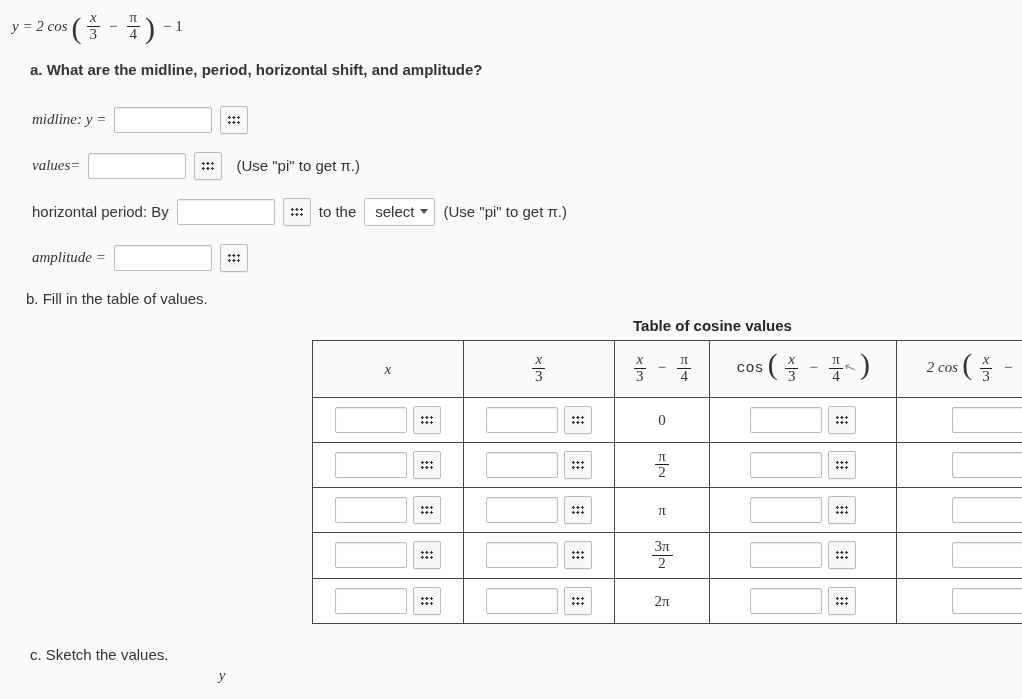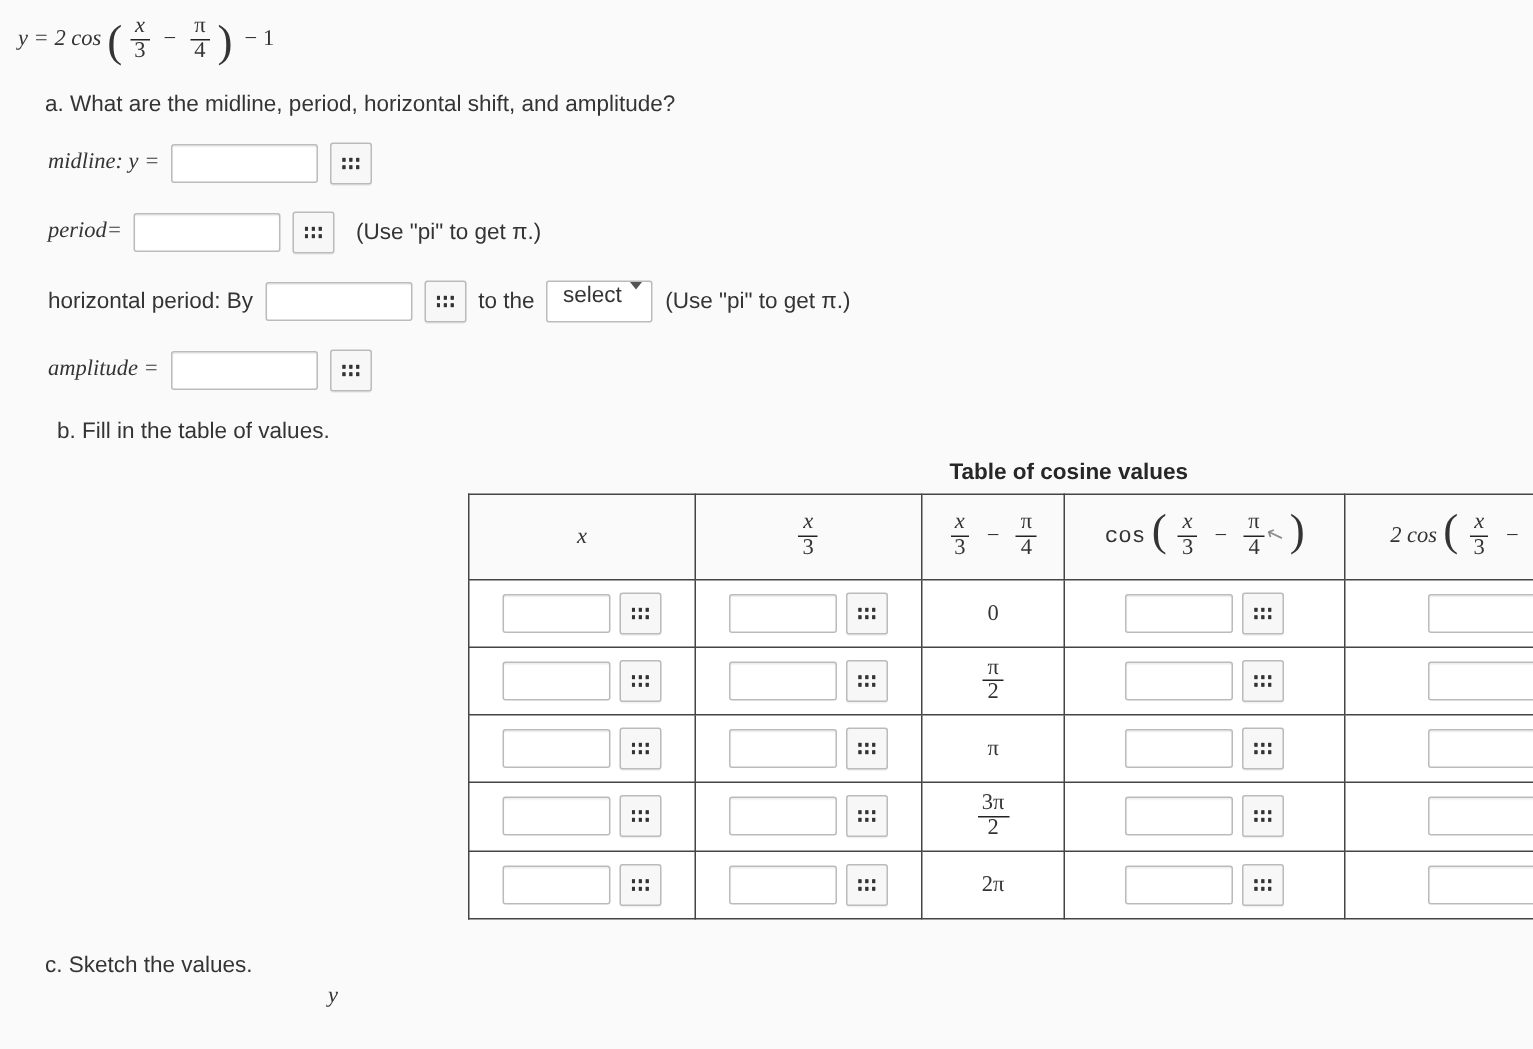--- a/index.html
+++ b/index.html
@@ -15,44 +15,44 @@
   .math { font-family: "Cambria Math","Times New Roman",serif; font-style: italic; }
   .eqrow { display:flex; align-items:center; gap:2px; margin-bottom:18px;}
   .frac {
     display:inline-flex; flex-direction:column; align-items:center;
     font-family:"Times New Roman",serif; font-style:normal; line-height:1.05;
     vertical-align:middle; margin:0 3px;
   }
   .frac > span:first-child { border-bottom:1.2px solid #222; padding:0 3px; }
   .frac > span:last-child { padding:0 3px; }
   .bigpar { font-family:"Times New Roman",serif; font-size:30px; line-height:0; position:relative; top:2px; font-style:normal;}
-  .prompt { margin: 8px 0 17px 18px; }
+  .prompt { margin: 8px 0 28px 18px; font-weight: bold; }
   .row { display:flex; align-items:center; gap:8px; margin:12px 0 18px 20px; }
   .textbox {
     display:inline-block; width:80px; height:24px; background:#fff;
     border:1px solid #bbb; border-radius:2px; box-shadow: inset 0 1px 1px rgba(0,0,0,.08);
   }
   .textbox.wide { width:96px; }
   .grid-btn {
     width:26px; height:26px; border:1px solid #bbb; background:#f7f7f7;
     border-radius:2px; display:inline-flex; align-items:center; justify-content:center;
     box-shadow: 0 1px 0 rgba(0,0,0,.05);
   }
   .grid-icon {
     width:14px; height:10px;
     background:
       radial-gradient(circle,#333 1.2px, transparent 1.3px) 0 0/4.6px 5px,
       radial-gradient(circle,#333 1.2px, transparent 1.3px) 0 5px/4.6px 5px;
   }
   .selectbox {
-    display:inline-flex; gap:6px; height:26px;
+    display:inline-flex; align-items:center; gap:6px; height:26px;
     padding:0 6px 0 10px; border:1px solid #bbb; background:#fff; border-radius:2px;
   }
   .chev { width:0;height:0;border-left:4px solid transparent;border-right:4px solid transparent;border-top:5px solid #555;}
-  .section-b { margin:12px 0 8px 26px; }
+  .section-b { margin:12px 0 8px 14px; }
   .table-title { text-align:center; margin: 10px 0 6px 0; font-weight:bold; color:#272727; }
   .tablewrap { margin-left:300px; width:801px; }
   table { border-collapse:collapse; width:100%; }
   th,td { border:1px solid #444; padding:6px 4px; text-align:center; vertical-align:middle; }
   th { font-weight:normal; height:44px; }
   td { height:32px; background:#fff;}
   .cell { display:flex; align-items:center; justify-content:center; gap:6px; }
   .cell .textbox { width:70px; }
   .cursor-arrow { display:inline-block; transform:rotate(-20deg); font-size:14px; opacity:.55; margin-left:-6px;}
   .section-c { margin:22px 0 0 18px; }
@@ -81,21 +81,21 @@
 
 <div class="row">
   <span class="math">midline: y =</span>
   <span class="textbox wide"></span>
   <span class="grid-btn">
       <span class="grid-icon"></span>
     </span>
 </div>
 
 <div class="row">
-  <span class="math">period=</span>
+  <span class="math">values=</span>
   <span class="textbox wide"></span>
   <span class="grid-btn">
       <span class="grid-icon"></span>
     </span>
   <span style="margin-left:6px;">(Use "pi" to get π.)</span>
 </div>
 
 <div class="row">
   <span>horizontal period: By</span>
   <span class="textbox wide"></span>

